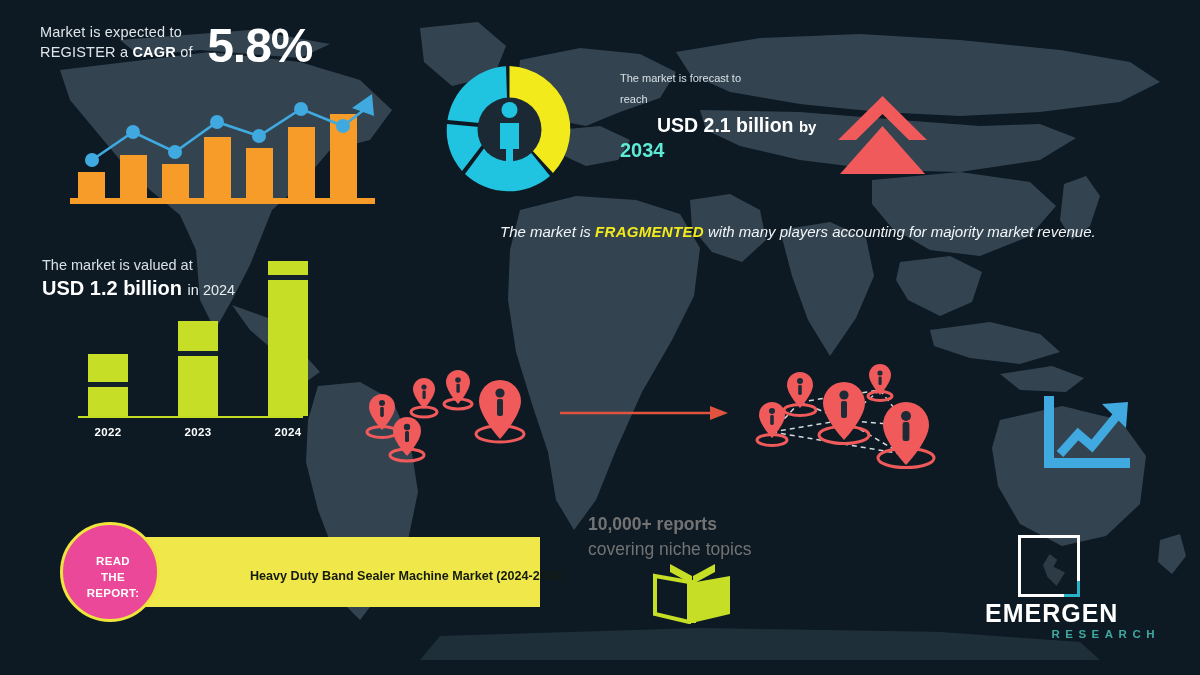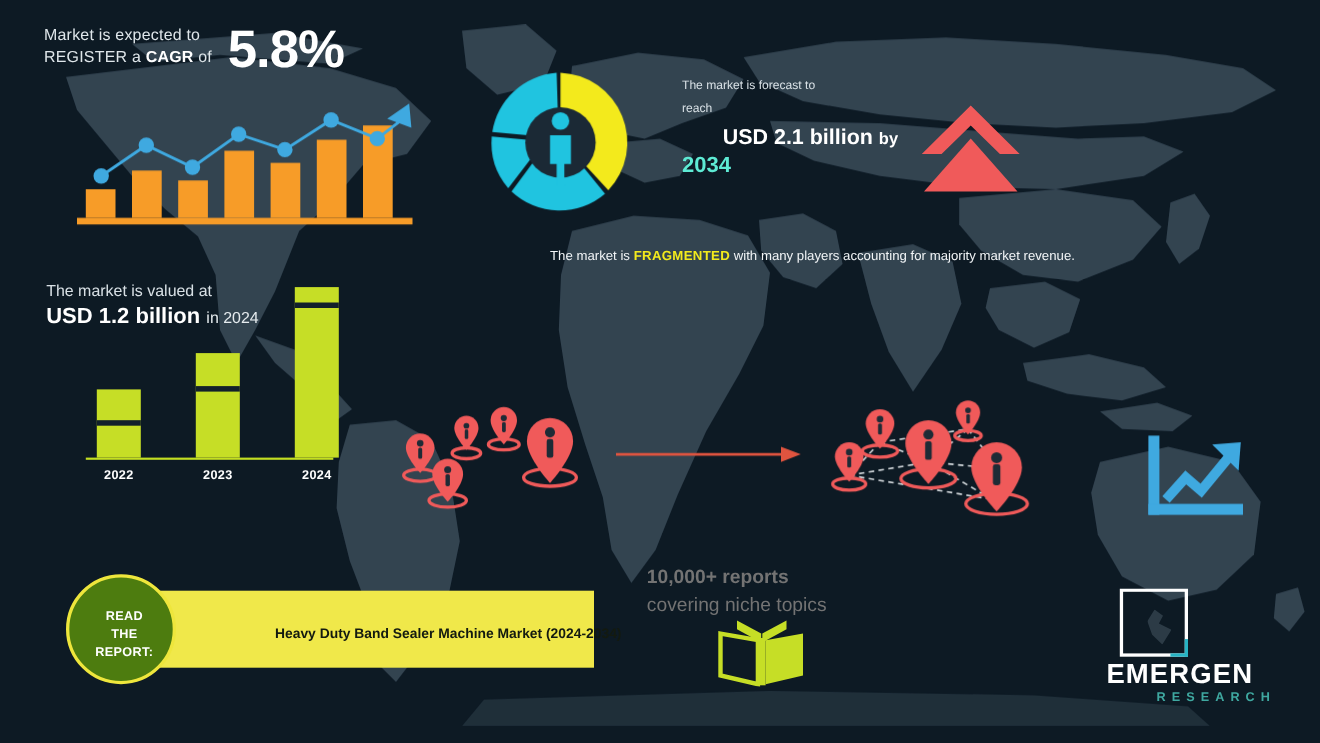--- a/index.html
+++ b/index.html
@@ -28,21 +28,21 @@
     margin-left:10px; position:relative; top:4px;
   }
 
   .forecast-block { left:620px; top:68px; width:300px; }
   .forecast-small { color:#d8e0e5; font-size:11px; line-height:21px; }
   .forecast-big { color:#ffffff; font-size:19.5px; font-weight:bold; line-height:26px; margin-top:2px;margin-left:37px;}
   .forecast-big span.light { font-size:15px; font-weight:bold; }
   .forecast-year { color:#5eead4; font-size:20px; line-height:20px;font-weight:bold; }
 
   .fragmented-block { left:500px; top:220px; width:640px; }
-  .fragmented-block p { color:#f2f5f7; font-size:12px; line-height:24px; }
+  .fragmented-block p { color:#f2f5f7; font-size:15px; line-height:24px;font-style:italic; }
   .fragmented-block .hl { color:#f3ea1c; font-weight:bold; letter-spacing:.3px; }
 
   .valued-block { left:42px; top:255px; width:280px; }
   .valued-small { color:#d8e0e5; font-size:14.5px; line-height:20px; }
   .valued-big { color:#ffffff; font-size:20px; font-weight:bold; line-height:27px; }
   .valued-big span.light { color:#e6ecef; font-size:14.5px; font-weight:normal; }
 
   .reports-block { left:588px; top:512px; width:260px; }
   .reports-block div { color:#737373; font-size:17.5px; line-height:25px; }
   .reports-block b { font-weight:bold; }
@@ -82,21 +82,21 @@
   .cta-bar {
     position:absolute; left:85px; top:15px; width:395px; height:70px;
     background:#f0e84a;
   }
   .cta-bar-text {
     position:absolute; left:105px; top:26px; width:330px;
     color:#131a10; font-size:12.6px; font-weight:bold; line-height:26px;
   }
   .cta-circle {
     position:absolute; left:0; top:0; width:100px; height:100px;
-    border-radius:50%; background:#4d7c0f; border:3px solid #eee63c;
+    border-radius:50%; background:#ec4899; border:3px solid #eee63c;
   }
   .cta-circle-text {
     position:absolute; left:0; top:28px; width:100px; text-align:center;
     color:#ffffff; font-size:11.5px; font-weight:bold; line-height:16px; letter-spacing:.3px;
   }
 
   
   .logo { left:985px; top:535px; width:175px; height:110px; }
   .logo-mark {
     position:absolute; left:33px; top:0; width:62px; height:62px;
@@ -105,21 +105,21 @@
   .logo-mark .corner {
     position:absolute; right:-3px; bottom:-3px; width:16px; height:16px;
     border-right:3px solid #27b4c4; border-bottom:3px solid #27b4c4;
   }
   .logo-mark .blob {
     position:absolute; left:22px; top:16px; width:22px; height:32px;
     background:#2c3b46;
     clip-path:polygon(30% 0%, 65% 18%, 48% 40%, 100% 58%, 62% 100%, 20% 72%, 0% 34%);
   }
   .logo-name {
-    position:absolute; left:0; top:64px; width:175px; text-align:center;
+    position:absolute; left:0; top:64px; width:175px; 
     color:#ffffff; font-size:25px; font-weight:bold; letter-spacing:1px;
   }
   .logo-sub {
     position:absolute; left:0; top:93px; width:175px; text-align:right;
     color:#3fa8a0; font-size:11.5px; font-weight:bold; letter-spacing:5.5px;
   }
 </style>
 </head>
 <body>
 

